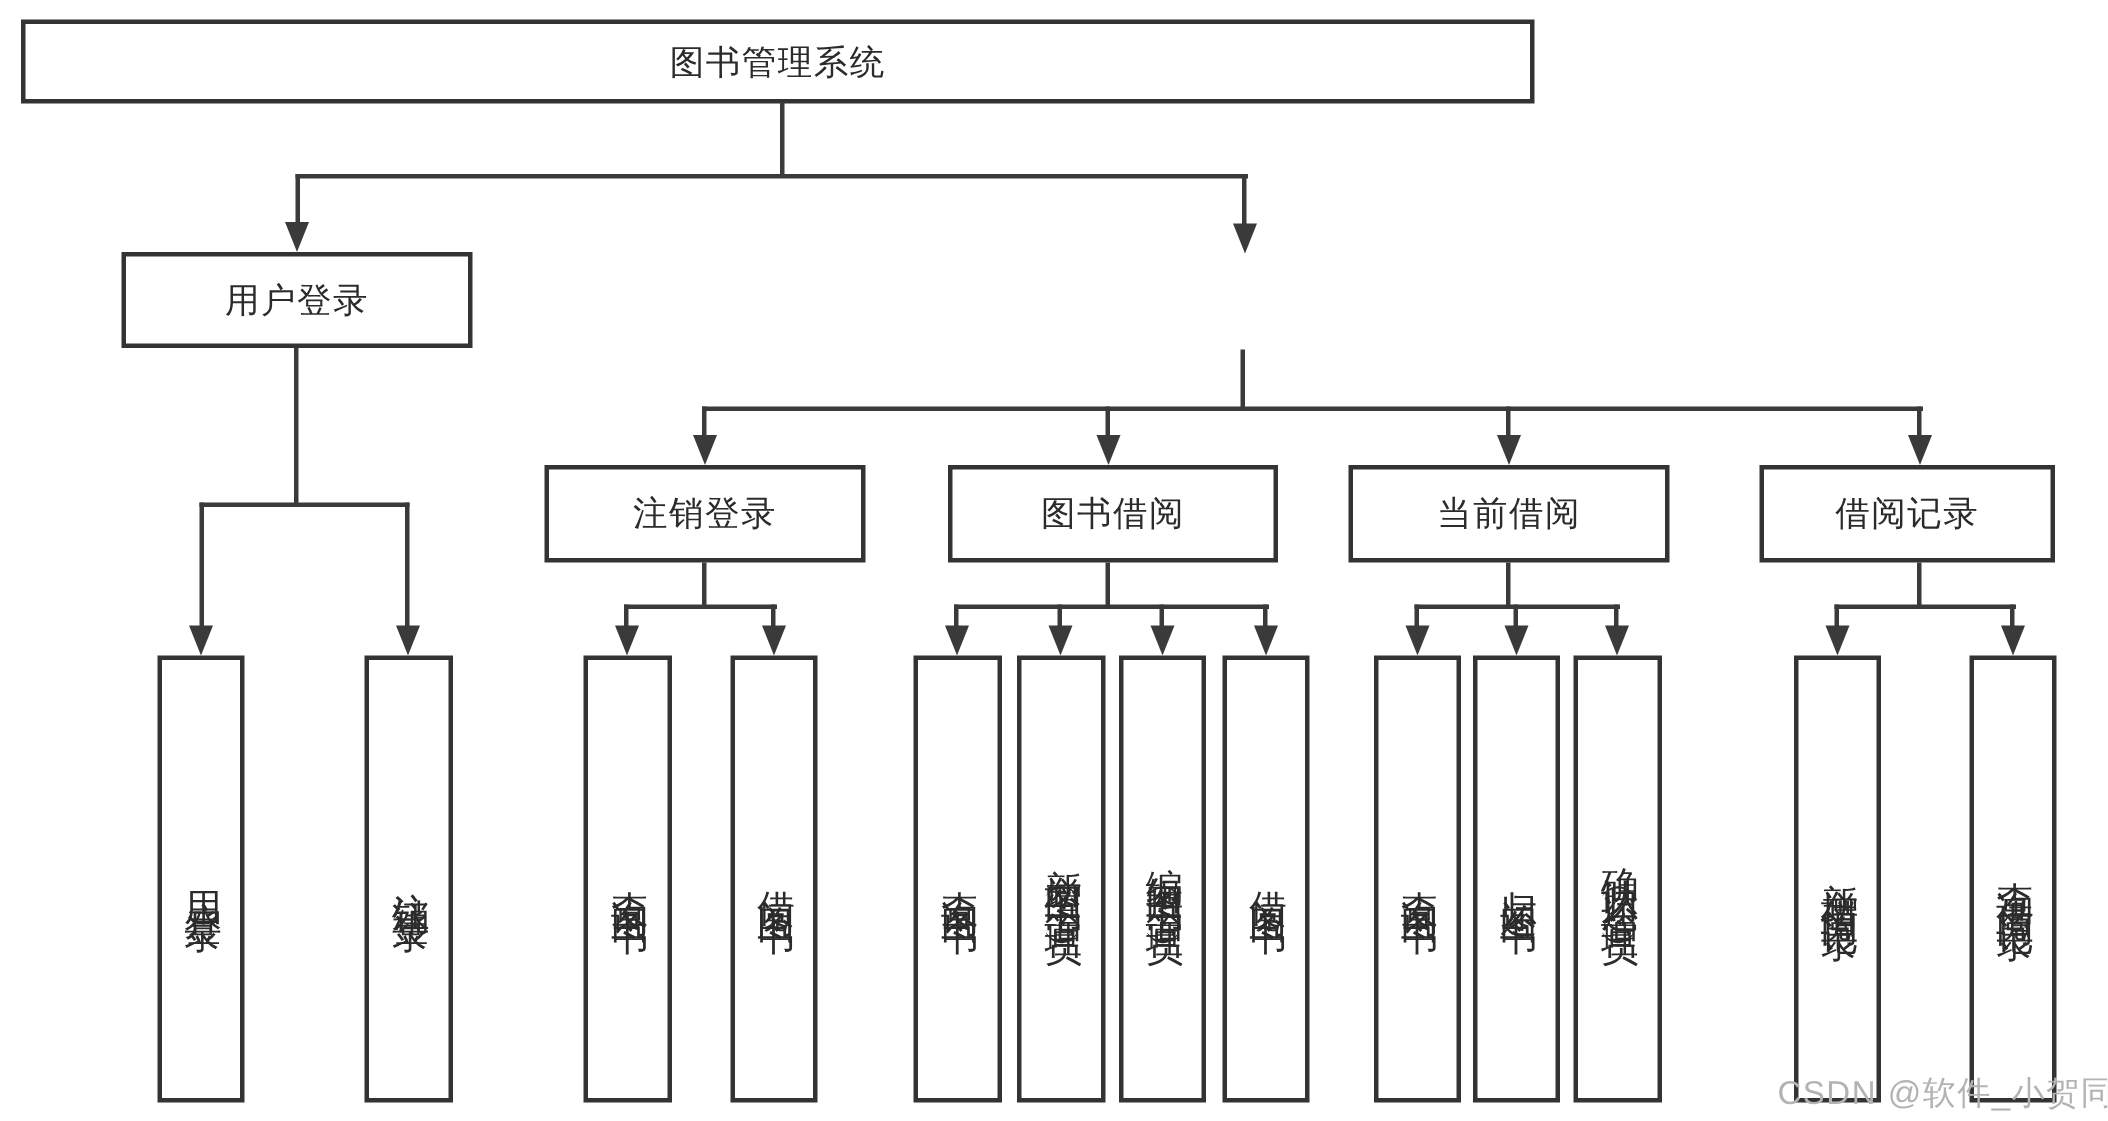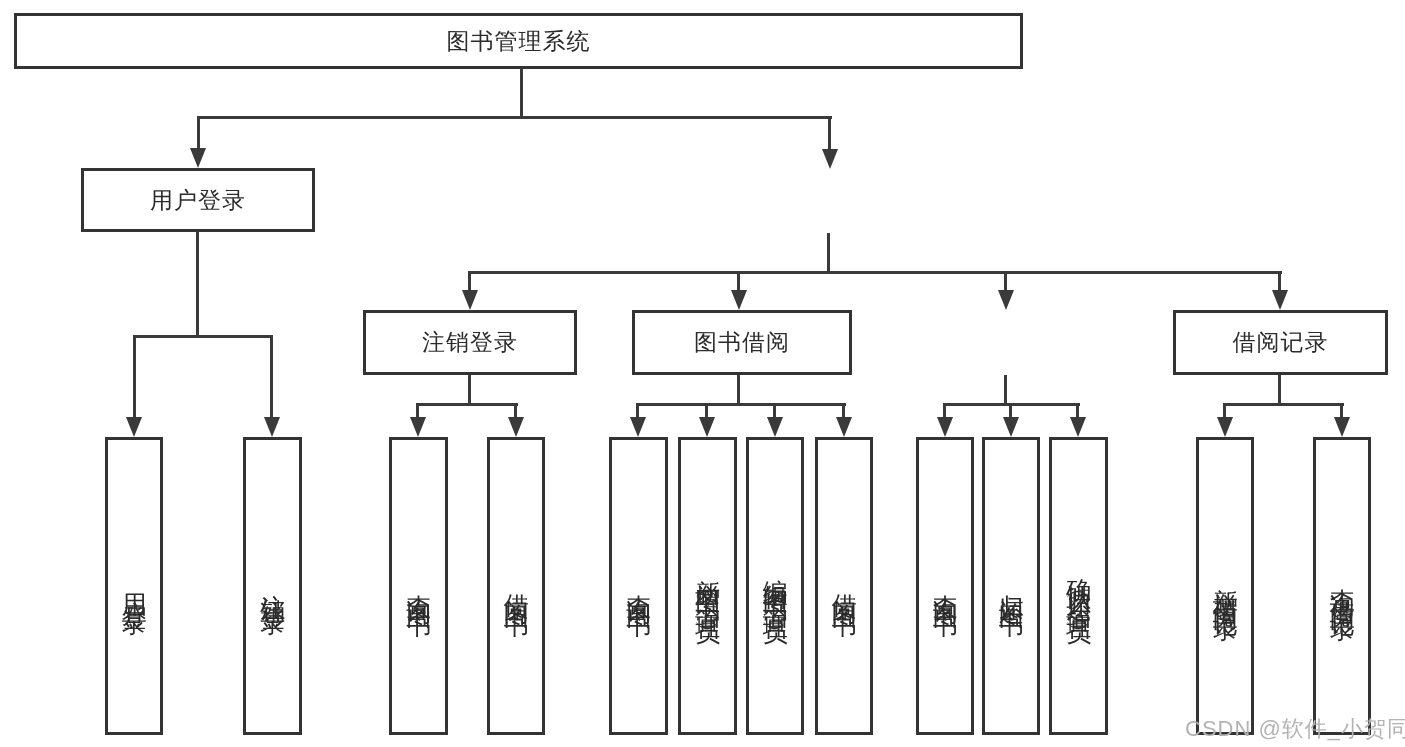--- a/index.html
+++ b/index.html
@@ -99,21 +99,24 @@
   <div class="arrow" style="left:998px; top:290px;"></div>
   <div class="vline" style="left:1278px; top:271px; height:23px;"></div>
   <div class="arrow" style="left:1272px; top:290px;"></div>
 
   <div class="box" style="left:363px; top:310px; width:214px; height:65px;">
     <span>注销登录</span>
   </div>
   <div class="box" style="left:632px; top:310px; width:220px; height:65px;">
     <span>图书借阅</span>
   </div>
-  <div class="box" style="left:1173px; top:310px; width:215px; height:65px;">
+  <div class="box" style="left:899px; top:310px; width:214px; height:65px;">
+    <span>当前借阅</span>
+  </div>
+  <div class="box" style="left:1173px; top:310px; width:197px; height:65px;">
     <span>借阅记录</span>
   </div>
 
   <div class="vline" style="left:468px; top:375px; height:31px;"></div>
   <div class="hline" style="left:416px; top:403px; width:102px;"></div>
   <div class="vline" style="left:416px; top:403px; height:17px;"></div>
   <div class="arrow" style="left:410px; top:417px;"></div>
   <div class="vline" style="left:514px; top:403px; height:17px;"></div>
   <div class="arrow" style="left:508px; top:417px;"></div>
 

